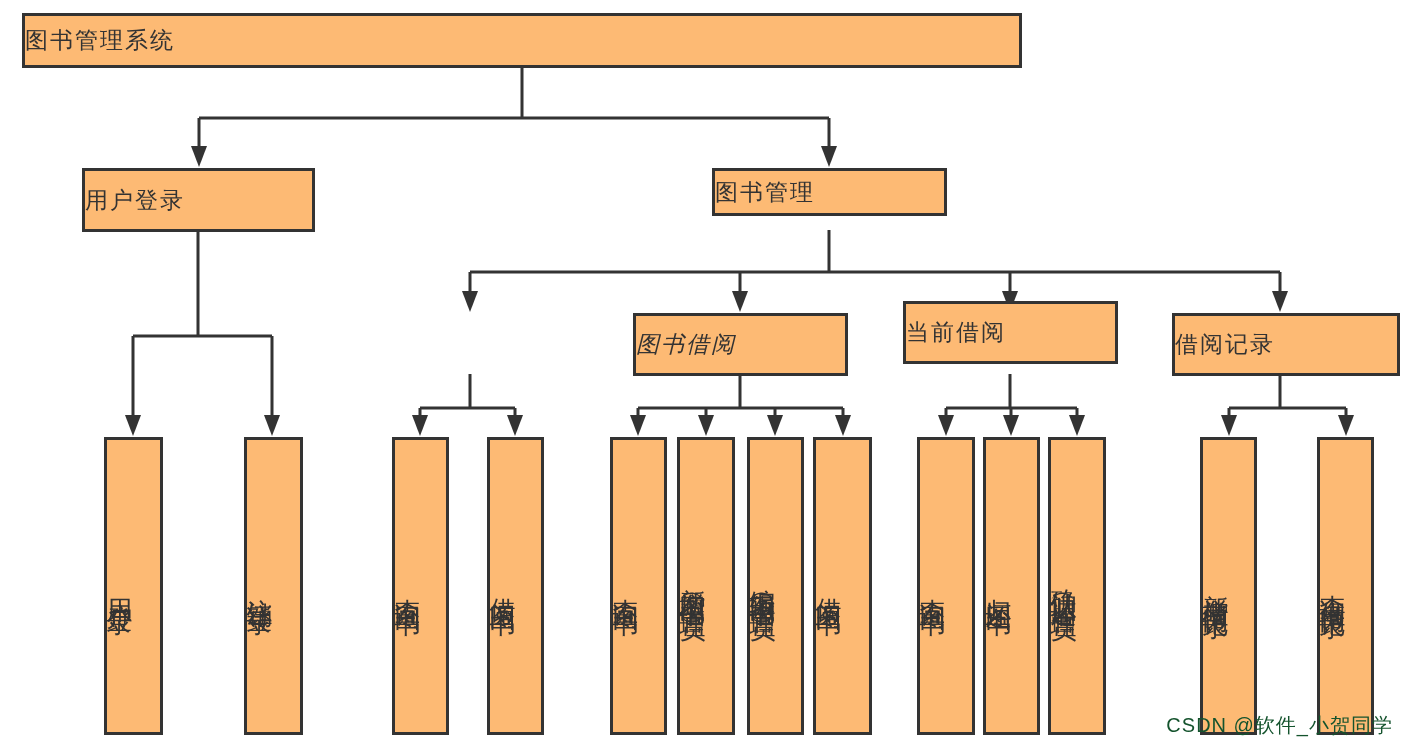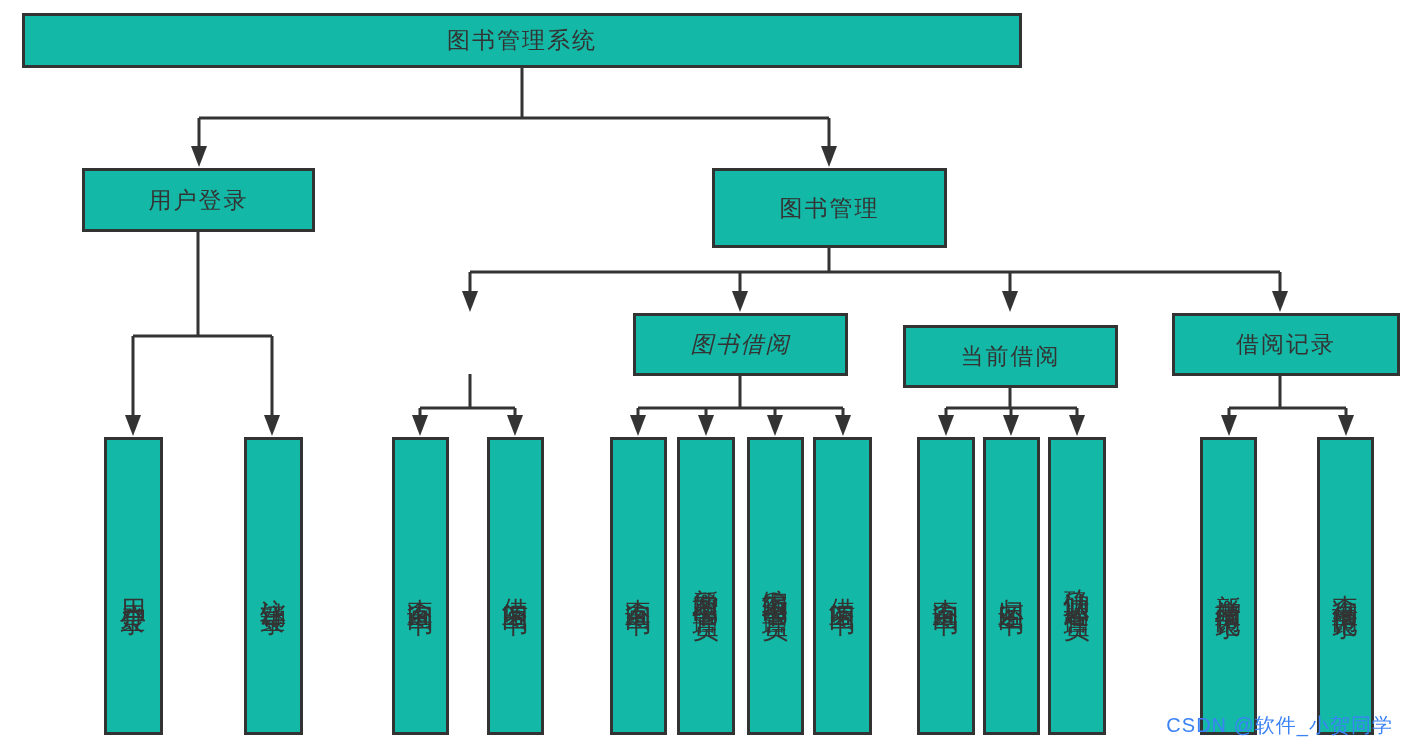--- a/index.html
+++ b/index.html
@@ -16,25 +16,24 @@
     overflow: hidden;
   }
   .connectors {
     position: absolute;
     left: 0; top: 0;
     width: 1405px; height: 747px;
     pointer-events: none;
   }
   .node {
     position: absolute;
-    background: #14b8a6;
+    background: #fdba74;
     border: 3px solid #333333;
     display: flex;
     align-items: center;
-    justify-content: center;
     text-align: center;
   }
   .node-h {
     font-size: 23px;
     letter-spacing: 2px;
   }
   .node-root {
     font-size: 23px;
     letter-spacing: 2px;
   }
@@ -46,21 +45,21 @@
     text-orientation: mixed;
     letter-spacing: 4px;
     line-height: 1;
   }
   .watermark {
     position: absolute;
     right: 12px;
     bottom: 8px;
     font-size: 20px;
     letter-spacing: 1px;
-    color: #3b82f6;
+    color: #14532d;
     white-space: nowrap;
   }
 </style>
 </head>
 <body>
 
 <div class="canvas">
 
   <svg class="connectors" viewBox="0 0 1405 747" xmlns="http://www.w3.org/2000/svg">
     <g stroke="#333333" stroke-width="3" fill="none">
@@ -105,28 +104,28 @@
     </g>
   </svg>
 
   <div class="node node-root" style="left:22px; top:13px; width:1000px; height:55px;">
     <span>图书管理系统</span>
   </div>
 
   <div class="node node-h" style="left:82px; top:168px; width:233px; height:64px;">
     <span>用户登录</span>
   </div>
-  <div class="node node-h" style="left:712px; top:168px; width:235px; height:80px;">
+  <div class="node node-h" style="left:712px; top:168px; width:235px; height:48px;">
     <span>图书管理</span>
   </div>
 
   <div class="node node-h" style="left:633px; top:313px; width:215px; height:63px;font-style:italic;">
     <span>图书借阅</span>
   </div>
-  <div class="node node-h" style="left:903px; top:325px; width:215px; height:63px;">
+  <div class="node node-h" style="left:903px; top:301px; width:215px; height:63px;">
     <span>当前借阅</span>
   </div>
   <div class="node node-h" style="left:1172px; top:313px; width:228px; height:63px;">
     <span>借阅记录</span>
   </div>
 
   <div class="node node-v" style="left:104px; top:437px; width:59px; height:298px;">
     <span class="vtext">用户登录</span>
   </div>
   <div class="node node-v" style="left:244px; top:437px; width:59px; height:298px;">

